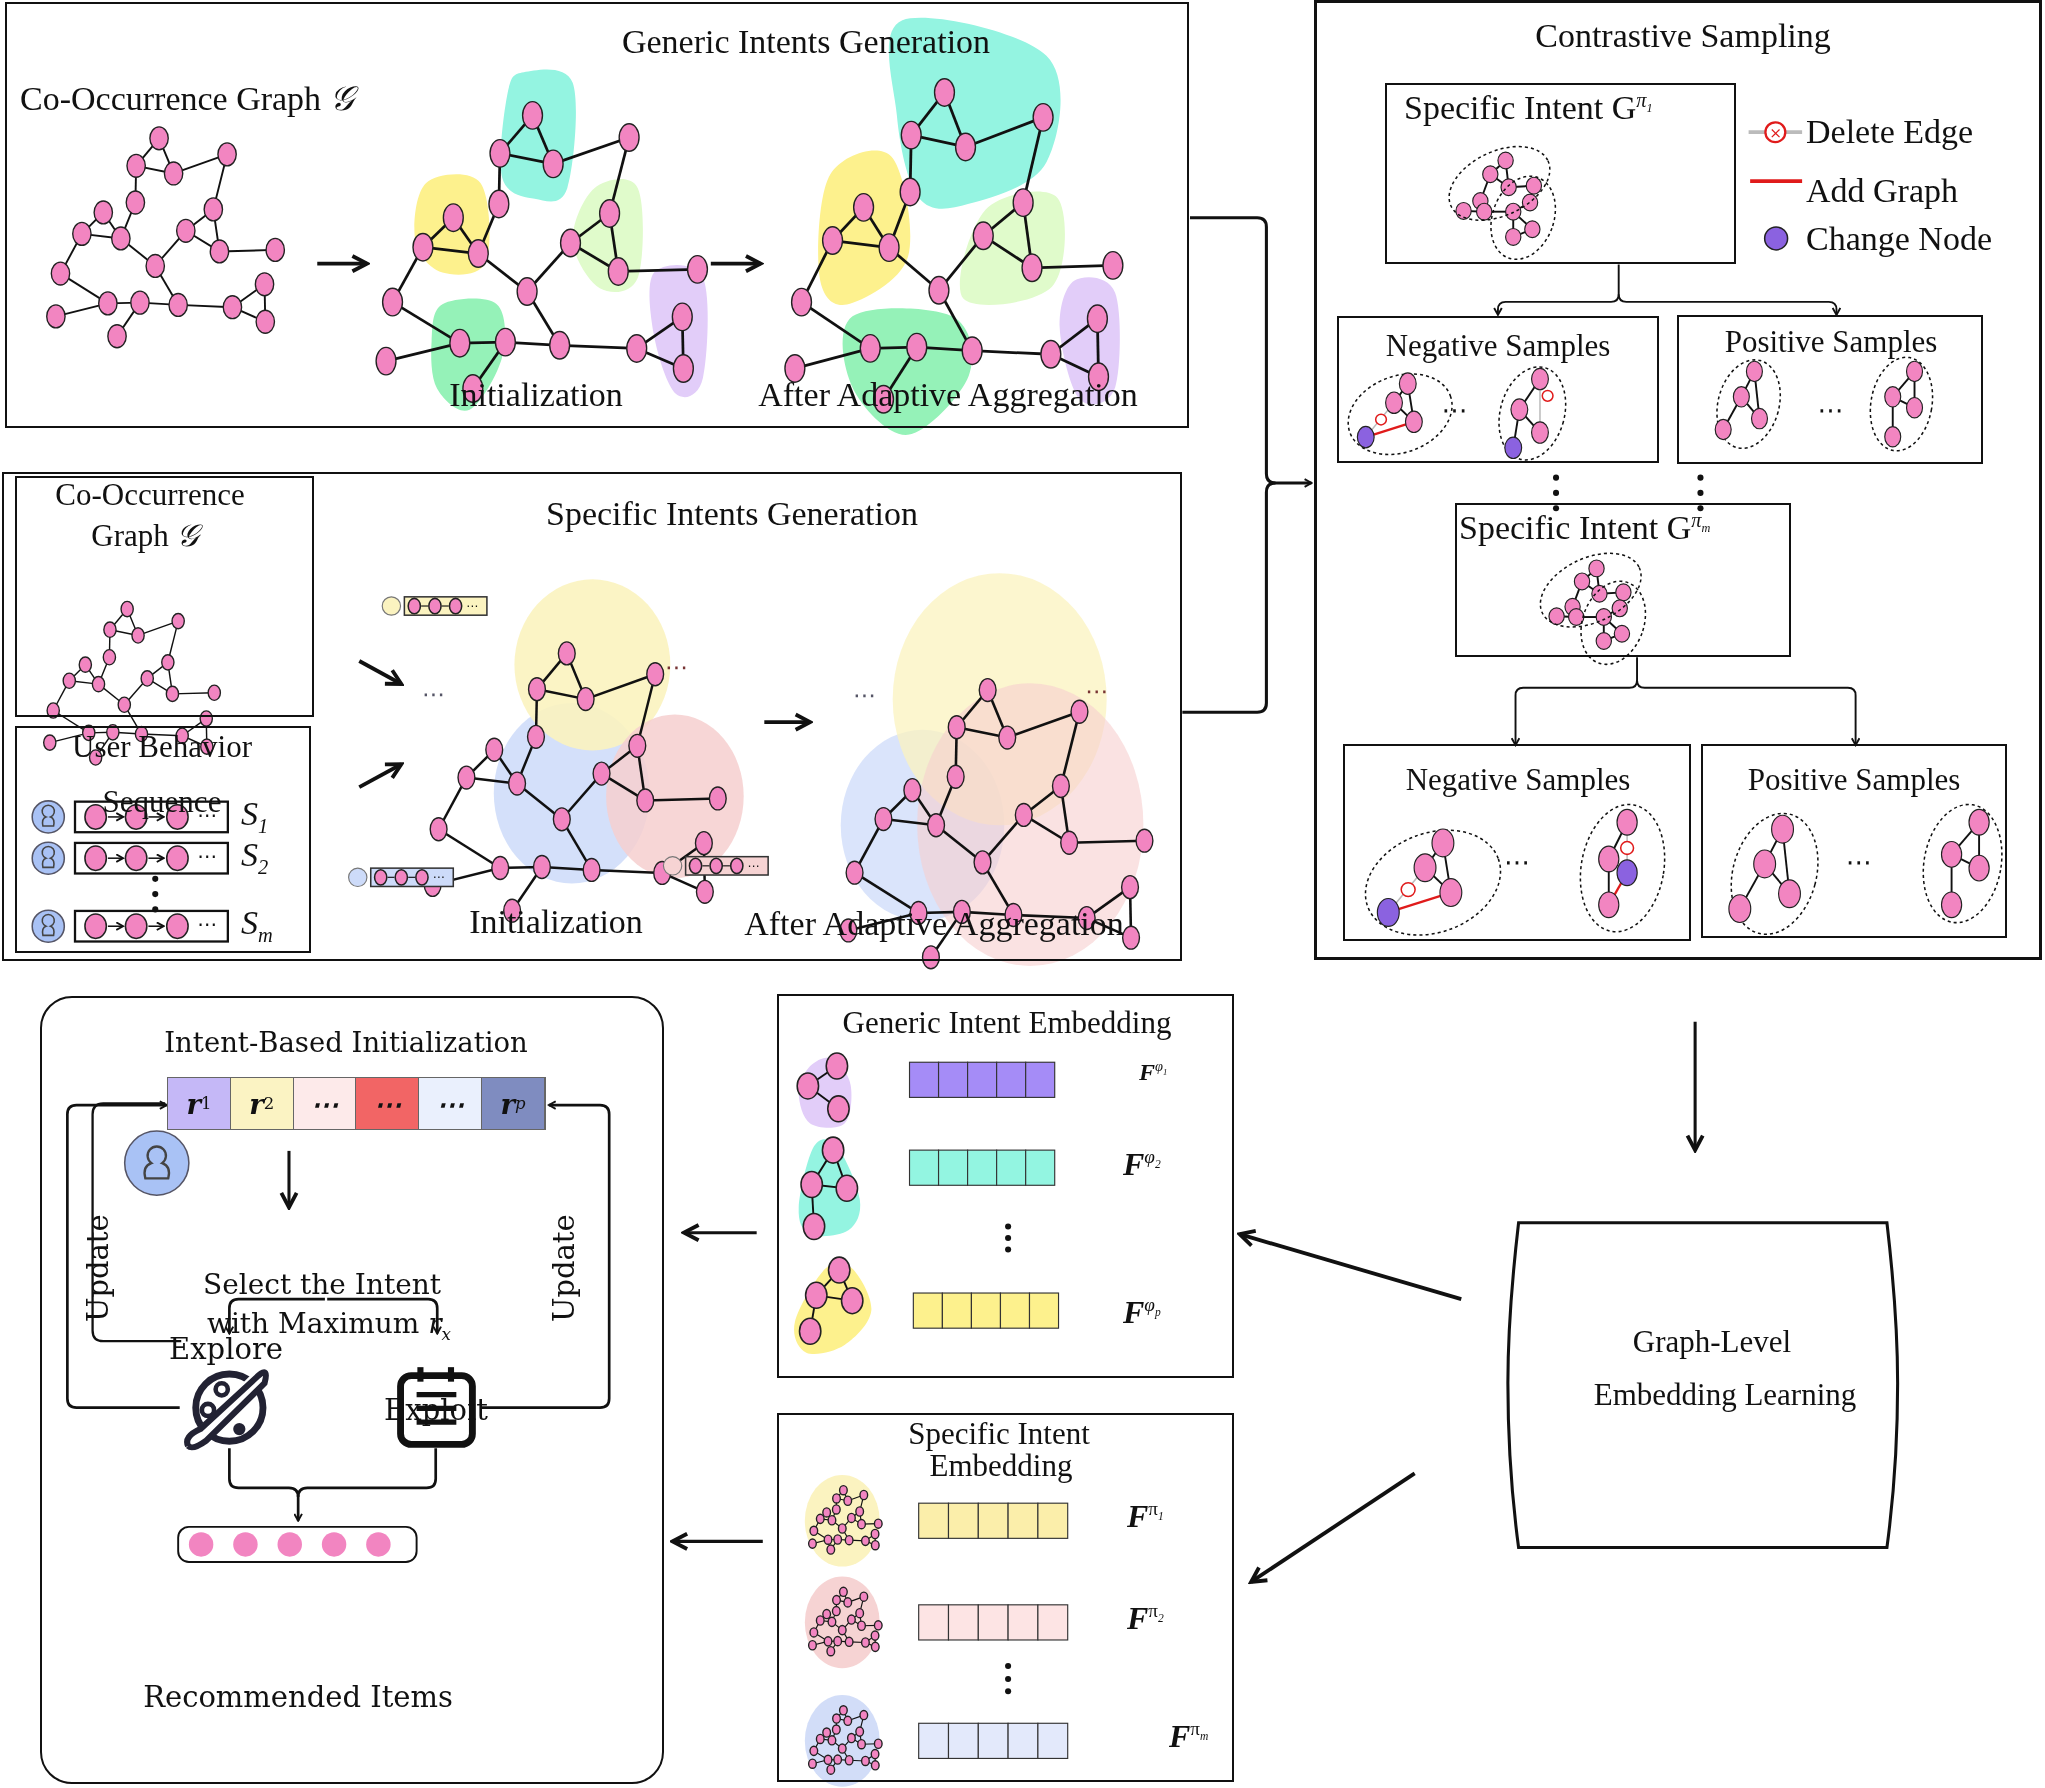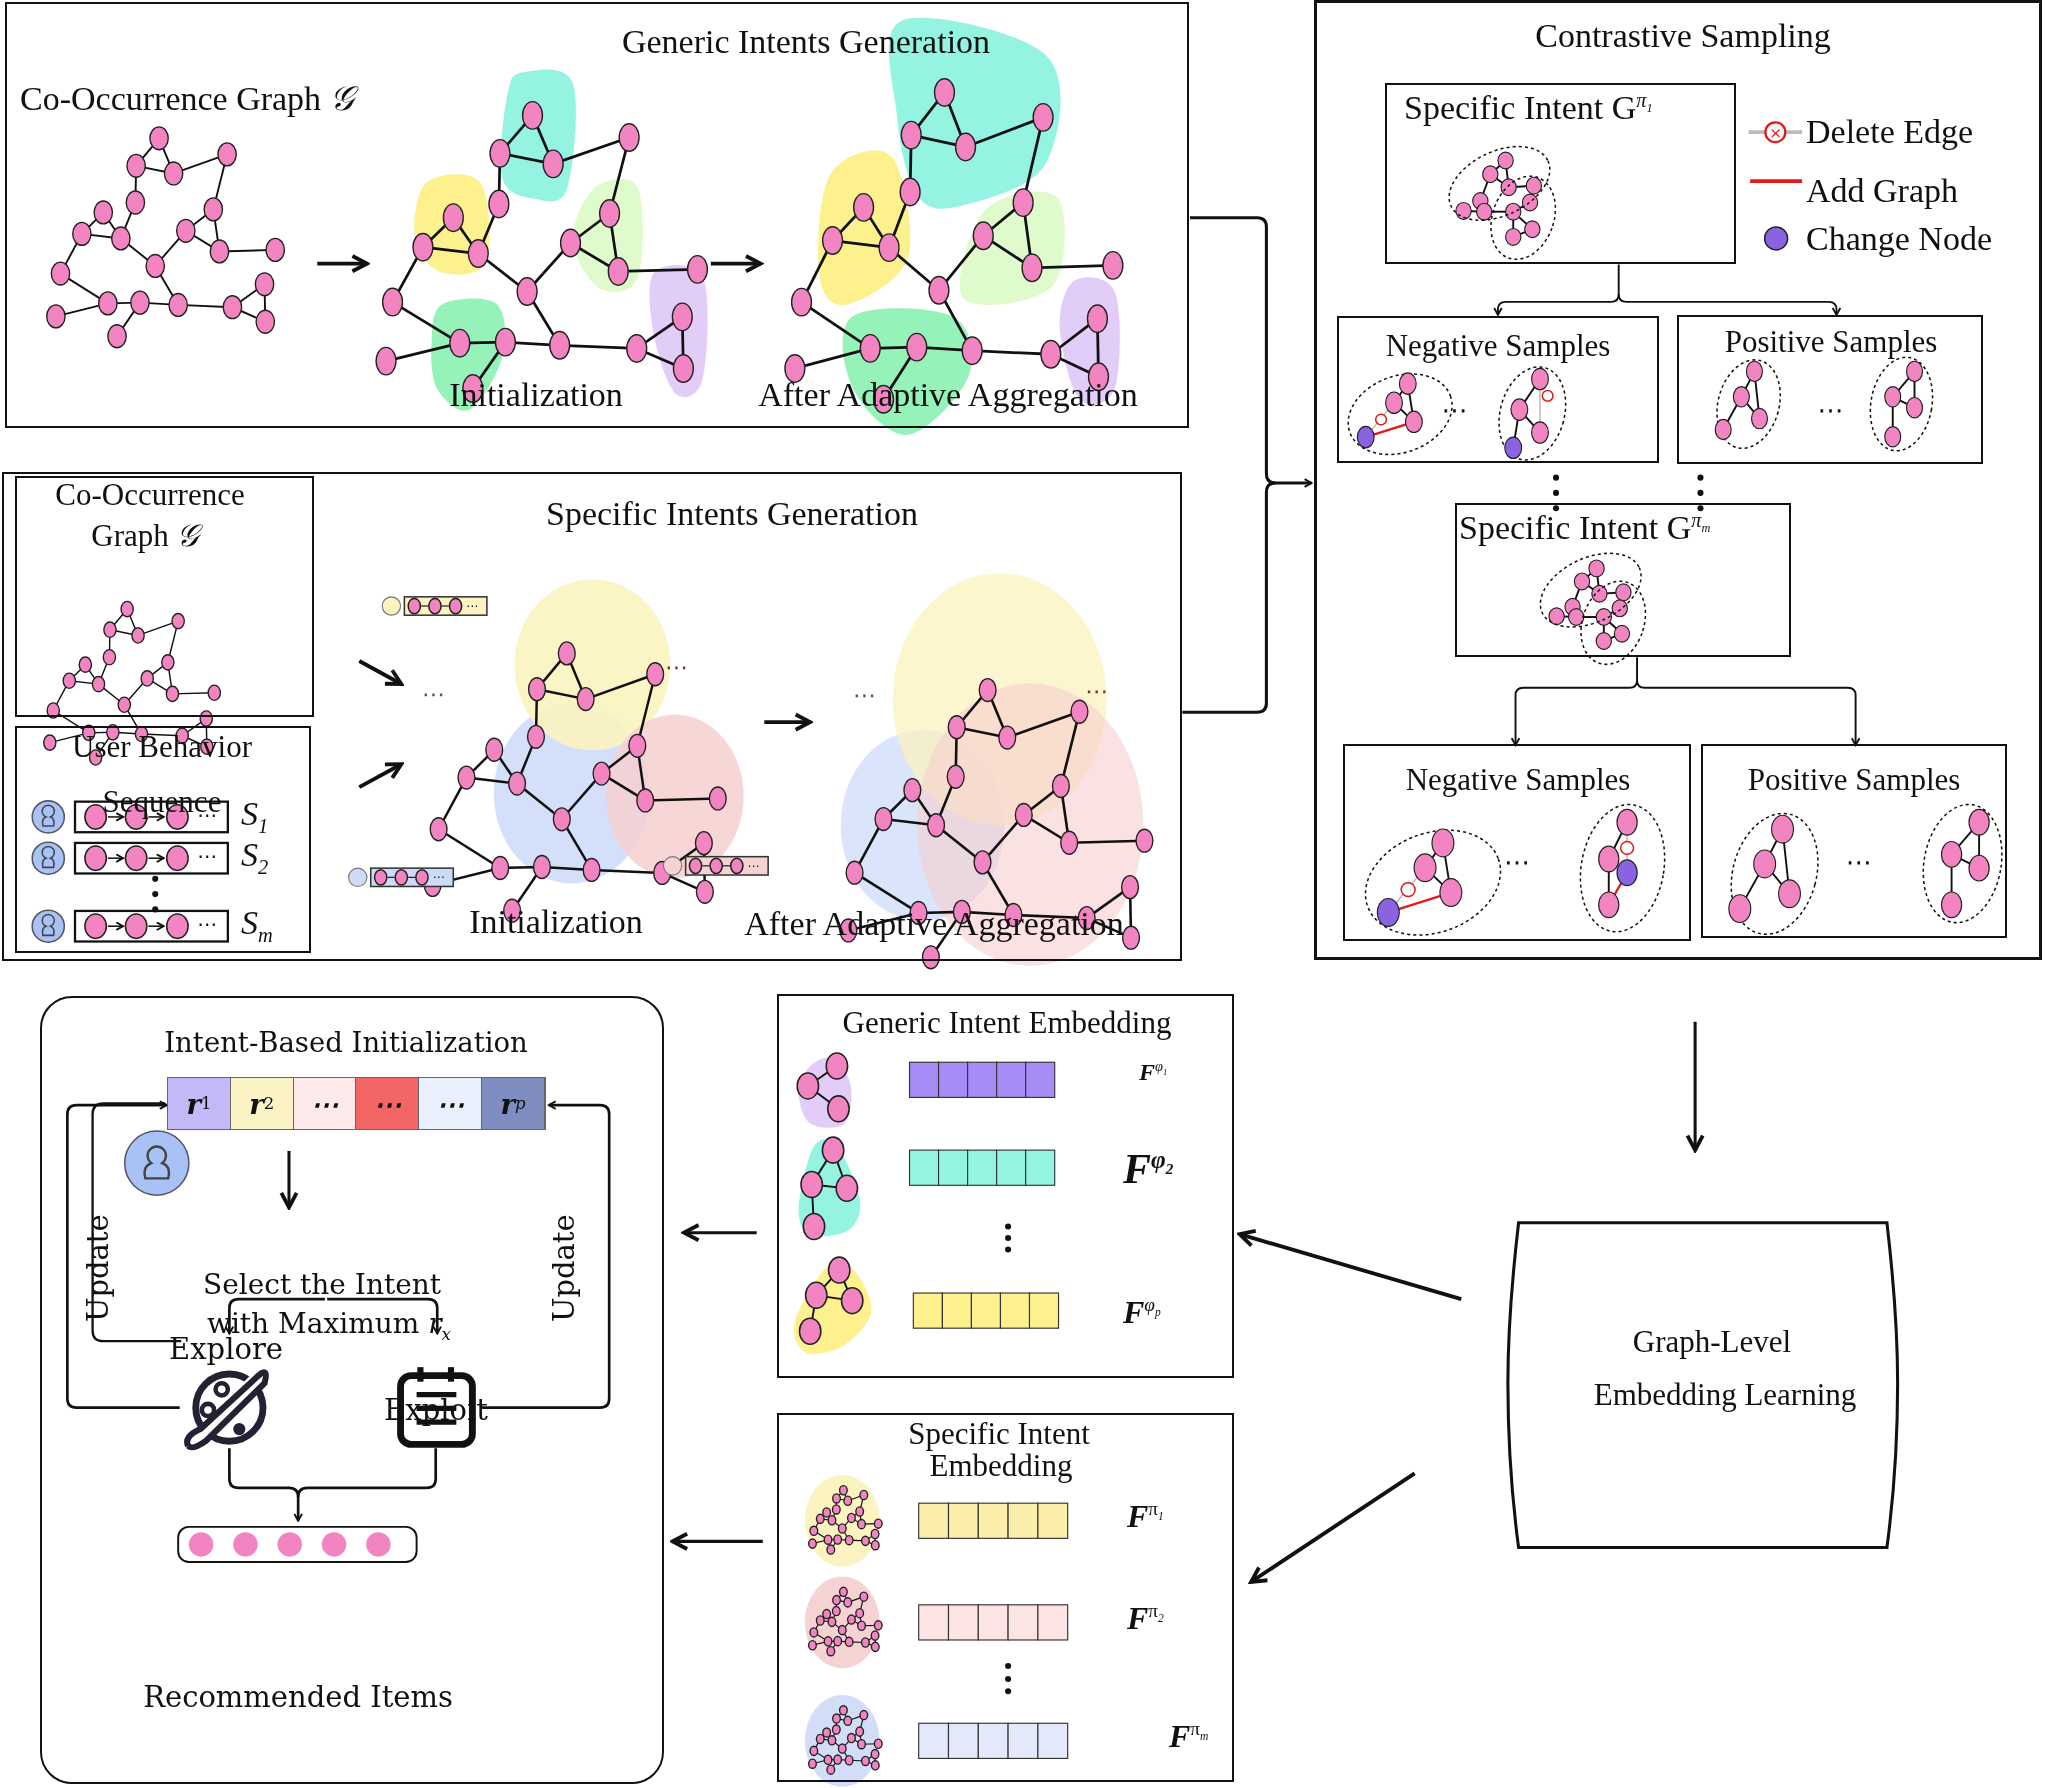--- a/index.html
+++ b/index.html
@@ -912,21 +912,21 @@
   <div class="lbl rot" style="left:84px;top:1322px;font-family:'DejaVu Serif',serif;font-size:29px;">Update</div>
   <div class="lbl rot" style="left:550px;top:1322px;font-family:'DejaVu Serif',serif;font-size:29px;">Update</div>
   <div class="lbl center" style="left:226px;top:1335px;font-family:'DejaVu Serif',serif;font-size:29px;">Explore</div>
   <div class="lbl center" style="left:436px;top:1396px;font-family:'DejaVu Serif',serif;font-size:29px;">Exploit</div>
   <div class="lbl center" style="left:298px;top:1683px;font-family:'DejaVu Serif',serif;font-size:29px;">Recommended Items</div>
 
   <div class="box" style="left:777px;top:994px;width:457px;height:384px;"></div>
   <div class="lbl t40 center" style="left:1007px;top:1007px;">Generic Intent Embedding</div>
   <div id="gen-emb-labels">
       <div class="lbl" style="left: 1123px; top: 1059px; font-size: 24px; margin-left: 16px;"><b class="it">F</b><sup class="it"><span>φ</span><sub>1</sub></sup></div>
-      <div class="lbl" style="left: 1123px; top: 1147px; font-size: 42px; font-weight: bold;"><b class="it">F</b><sup class="it"><span>φ</span><sub>2</sub></sup></div>
+      <div class="lbl" style="left: 1123px; top: 1147px; font-size: 32px;"><b class="it">F</b><sup class="it"><span>φ</span><sub>2</sub></sup></div>
       <div class="lbl" style="left: 1123px; top: 1295px; font-size: 32px;"><b class="it">F</b><sup class="it"><span>φ</span><sub>p</sub></sup></div>
     </div>
 
   <div class="box" style="left:777px;top:1413px;width:457px;height:369px;"></div>
   <div class="lbl t40 center" style="left:999px;top:1418px;">Specific Intent</div>
   <div class="lbl t40 center" style="left:1001px;top:1450px;">Embedding</div>
   <div id="spec-emb-labels">
       <div class="lbl" style="left: 1127px; top: 1499px; font-size: 32px;"><b class="it">F</b><sup><span>π</span><sub class="it">1</sub></sup></div>
       <div class="lbl" style="left: 1127px; top: 1601px; font-size: 32px;"><b class="it">F</b><sup><span>π</span><sub class="it">2</sub></sup></div>
       <div class="lbl" style="left: 1127px; top: 1719px; font-size: 32px; margin-left: 42px;"><b class="it">F</b><sup><span>π</span><sub class="it">m</sub></sup></div>

